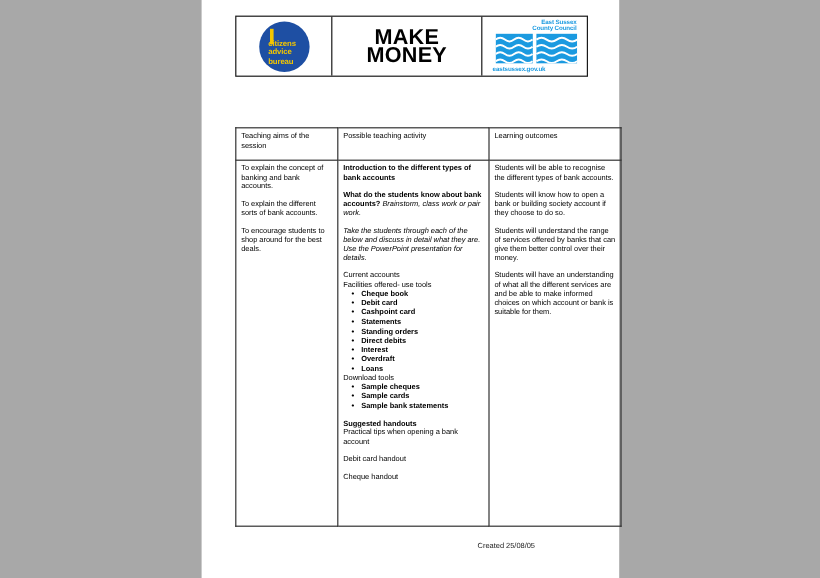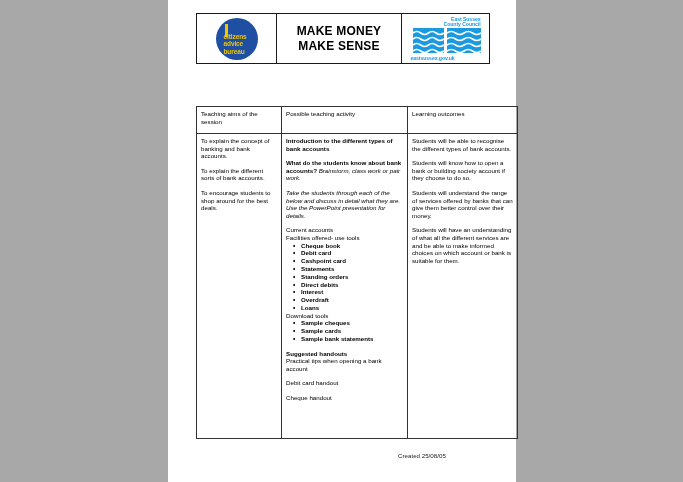--- a/index.html
+++ b/index.html
@@ -76,21 +76,21 @@
     font-family: "Liberation Sans", sans-serif;
     font-size: 6.5px;
     font-weight: bold;
     line-height: 7.5px;
     letter-spacing: -0.1px;
   }
 
   
   .mast-title {
     font-family: "Liberation Sans", sans-serif;
-    font-size: 12px;
+    font-size: 18px;
     font-weight: bold;
     color: #000000;
     line-height: 15px;
     text-align: center;
     letter-spacing: 0.2px;
   }
 
   
   .esx-logo {
     width: 74px;
@@ -210,21 +210,20 @@
             <div>citizens</div>
             <div>advice</div>
             <div>bureau</div>
           </div>
         </div>
       </div>
 
       <div class="mast-cell title-mid">
         <div class="mast-title">
           <div>MAKE MONEY</div>
-          <div>MAKE SENSE</div>
         </div>
       </div>
 
       <div class="mast-cell logo-right">
         <div class="esx-logo">
           <div class="esx-top">
             <div>East Sussex</div>
             <div>County Council</div>
           </div>
           <svg class="esx-waves" width="68" height="25" viewBox="0 0 68 25">

